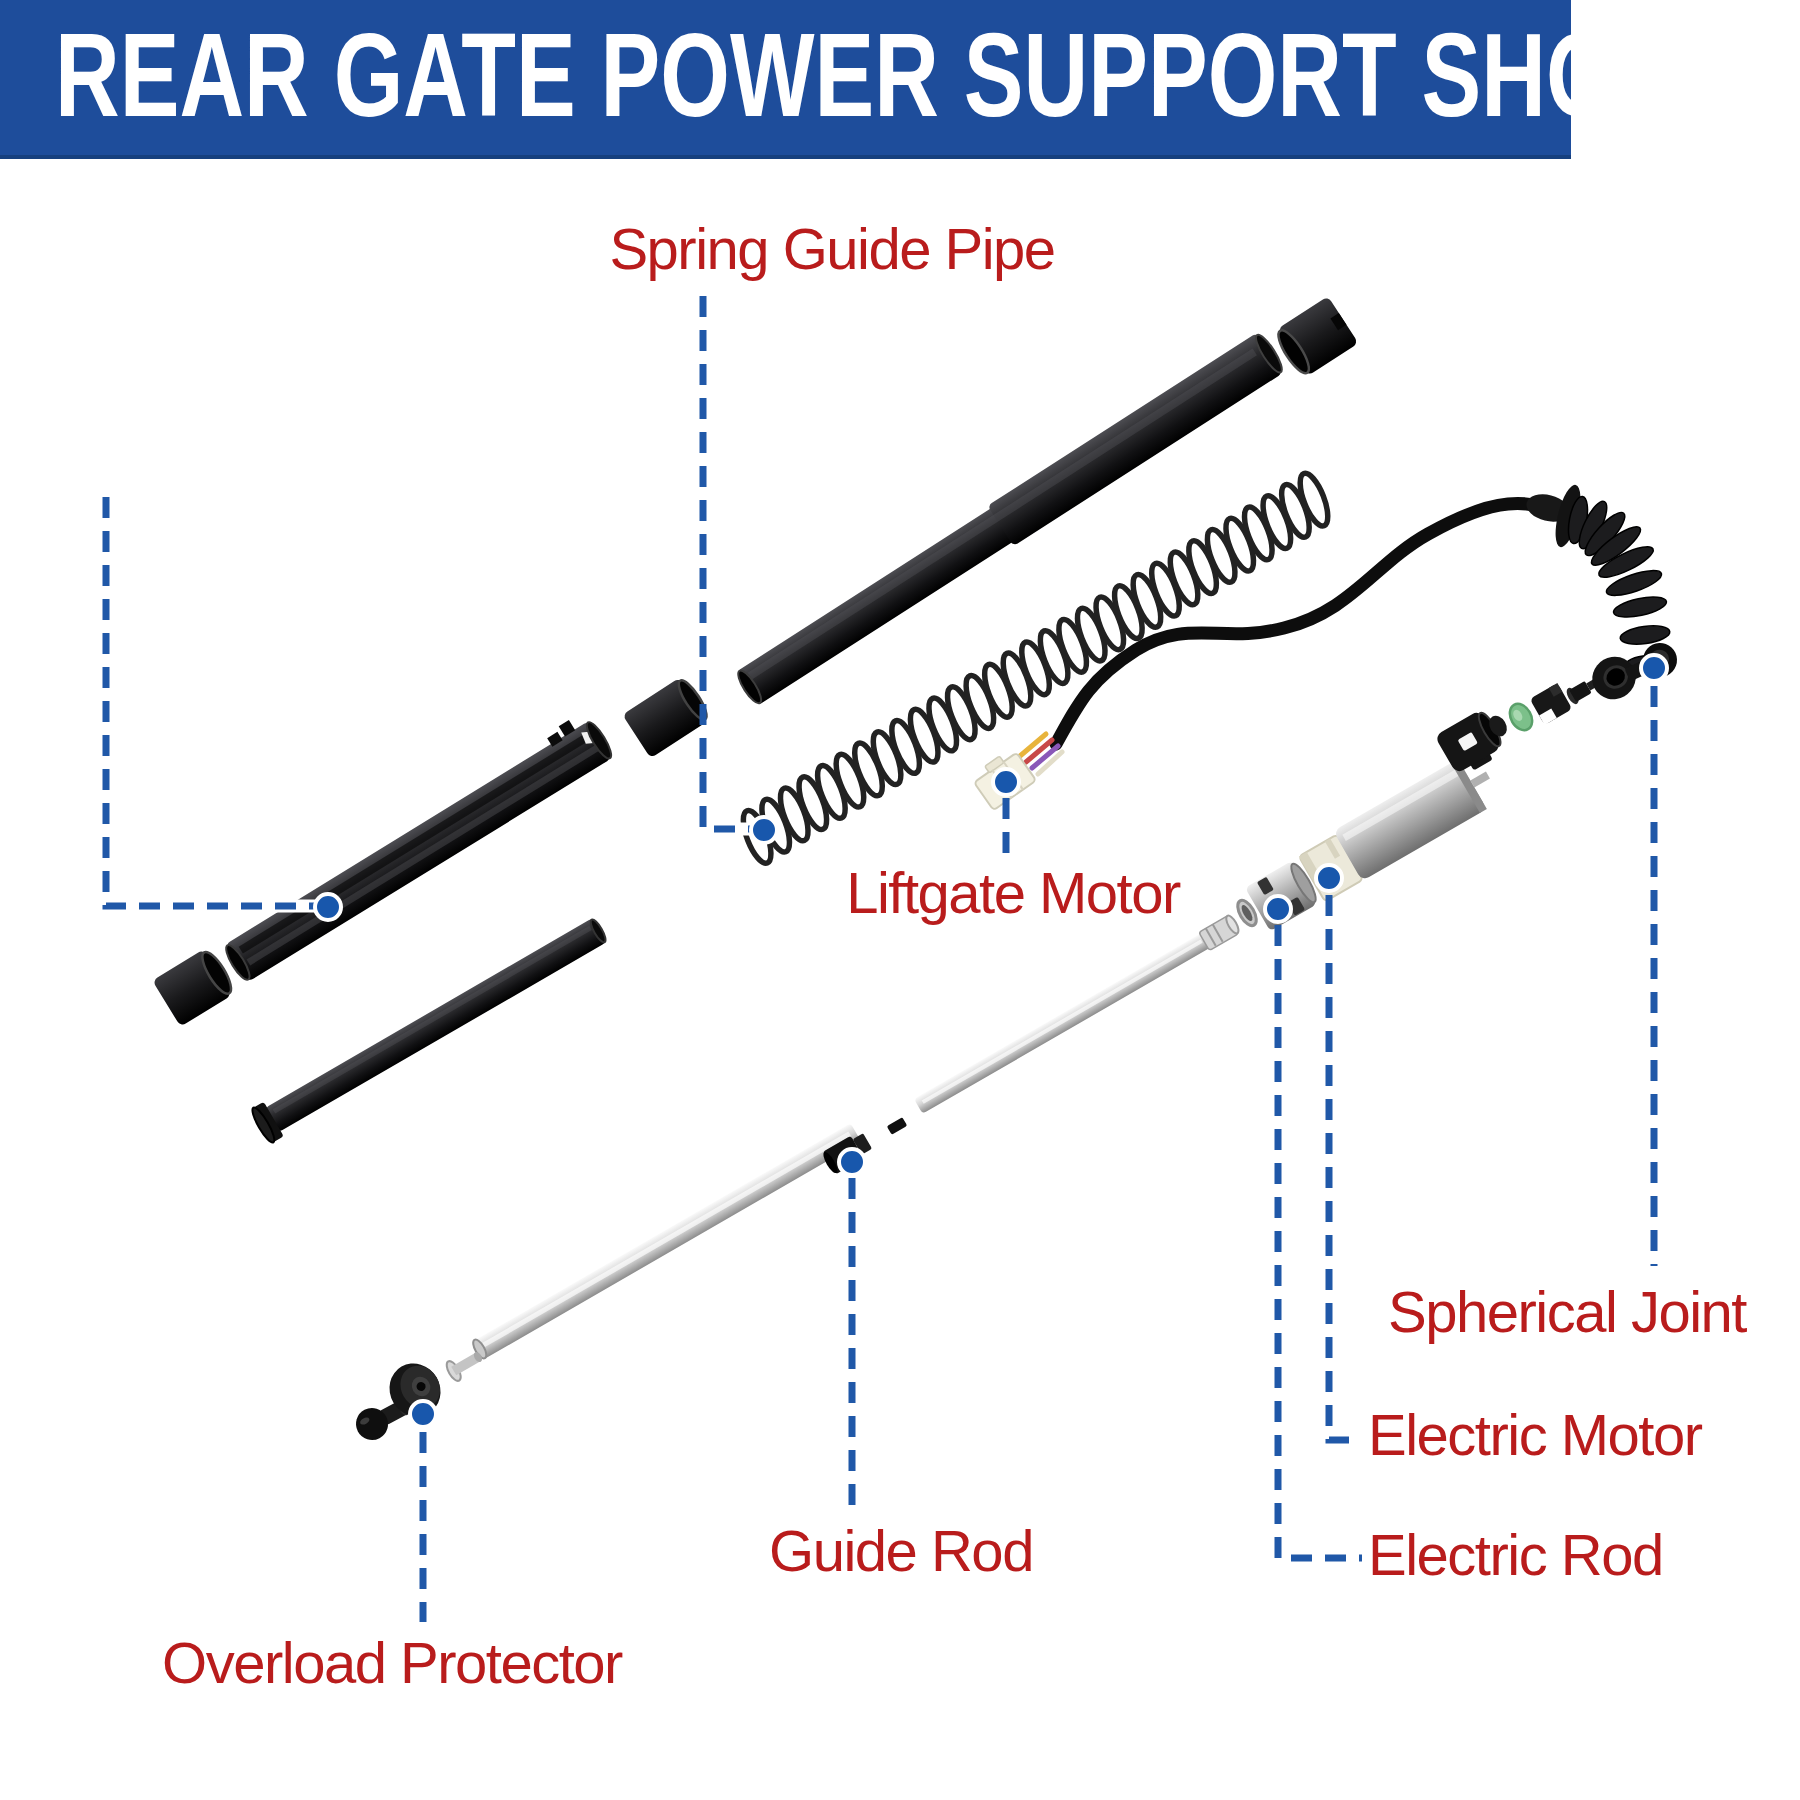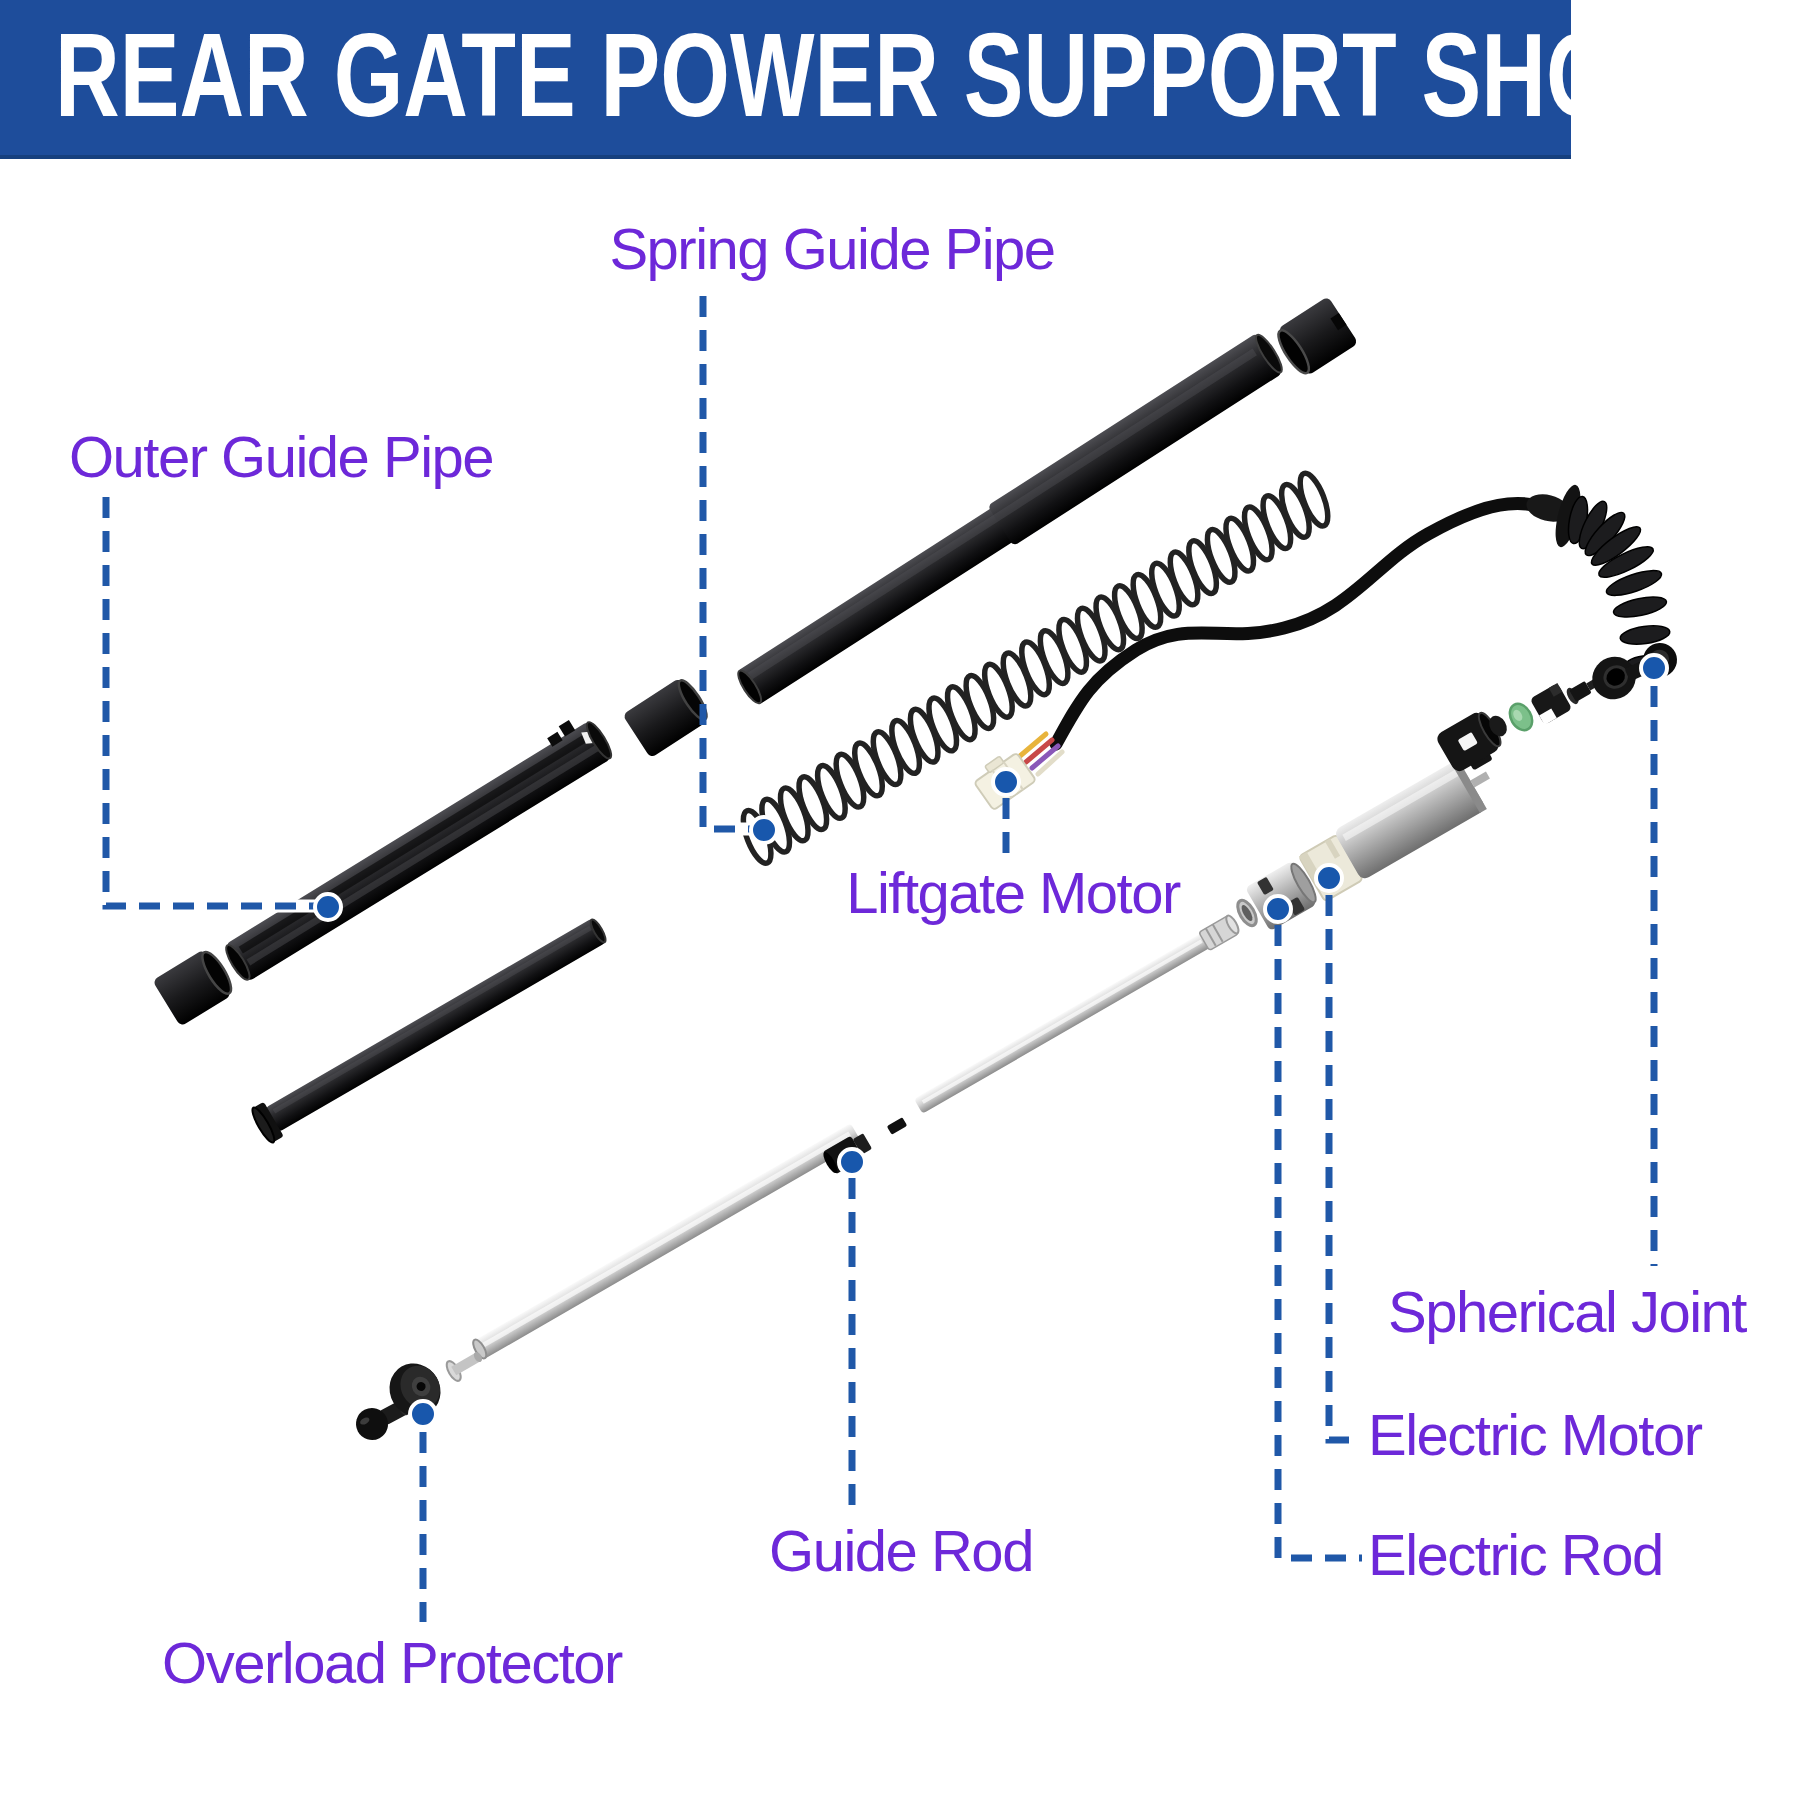--- a/index.html
+++ b/index.html
@@ -6,21 +6,21 @@
   #canvas{
     position:relative;width:1800px;height:1800px;background:#ffffff;
     overflow:hidden;font-family:"Liberation Sans",sans-serif;
   }
   #hdr{
     position:absolute;left:0;top:0;width:1571px;height:155px;
     background:#1e4d9b;border-bottom:4px solid #17407e;
   }
   #diagram{position:absolute;left:0;top:0;}
   .label{
-    position:absolute;font-size:58px;font-weight:400;color:#6d28d9;
+    position:absolute;font-size:58px;font-weight:400;color:#b91c1c;
     letter-spacing:-1.5px;white-space:nowrap;transform:translate(-50%,-50%);
     line-height:1;
   }
   .label.la{transform:translate(0,-50%);}
 </style>
 </head>
 <body>
 
 <div id="canvas">
 
@@ -290,20 +290,19 @@
     </g>
   </svg>
 
   <div id="hdr">
     <svg width="1800" height="155">
       <text x="900" y="116" text-anchor="middle" textLength="1690" lengthAdjust="spacingAndGlyphs" font-family="Liberation Sans, sans-serif" font-size="118" font-weight="bold" fill="#ffffff">REAR GATE POWER SUPPORT SHOCK</text>
     </svg>
   </div>
 
   <div class="label" style="left:832px;top:249px">Spring Guide Pipe</div>
-  <div class="label" style="left:281px;top:457px">Outer Guide Pipe</div>
   <div class="label" style="left:1013px;top:893px">Liftgate Motor</div>
   <div class="label" style="left:1567px;top:1312px">Spherical Joint</div>
   <div class="label la" style="left:1368px;top:1435px">Electric Motor</div>
   <div class="label la" style="left:1368px;top:1555px">Electric Rod</div>
   <div class="label" style="left:901px;top:1551px">Guide Rod</div>
   <div class="label" style="left:392px;top:1663px">Overload Protector</div>
 </div>
 
 </body></html>

